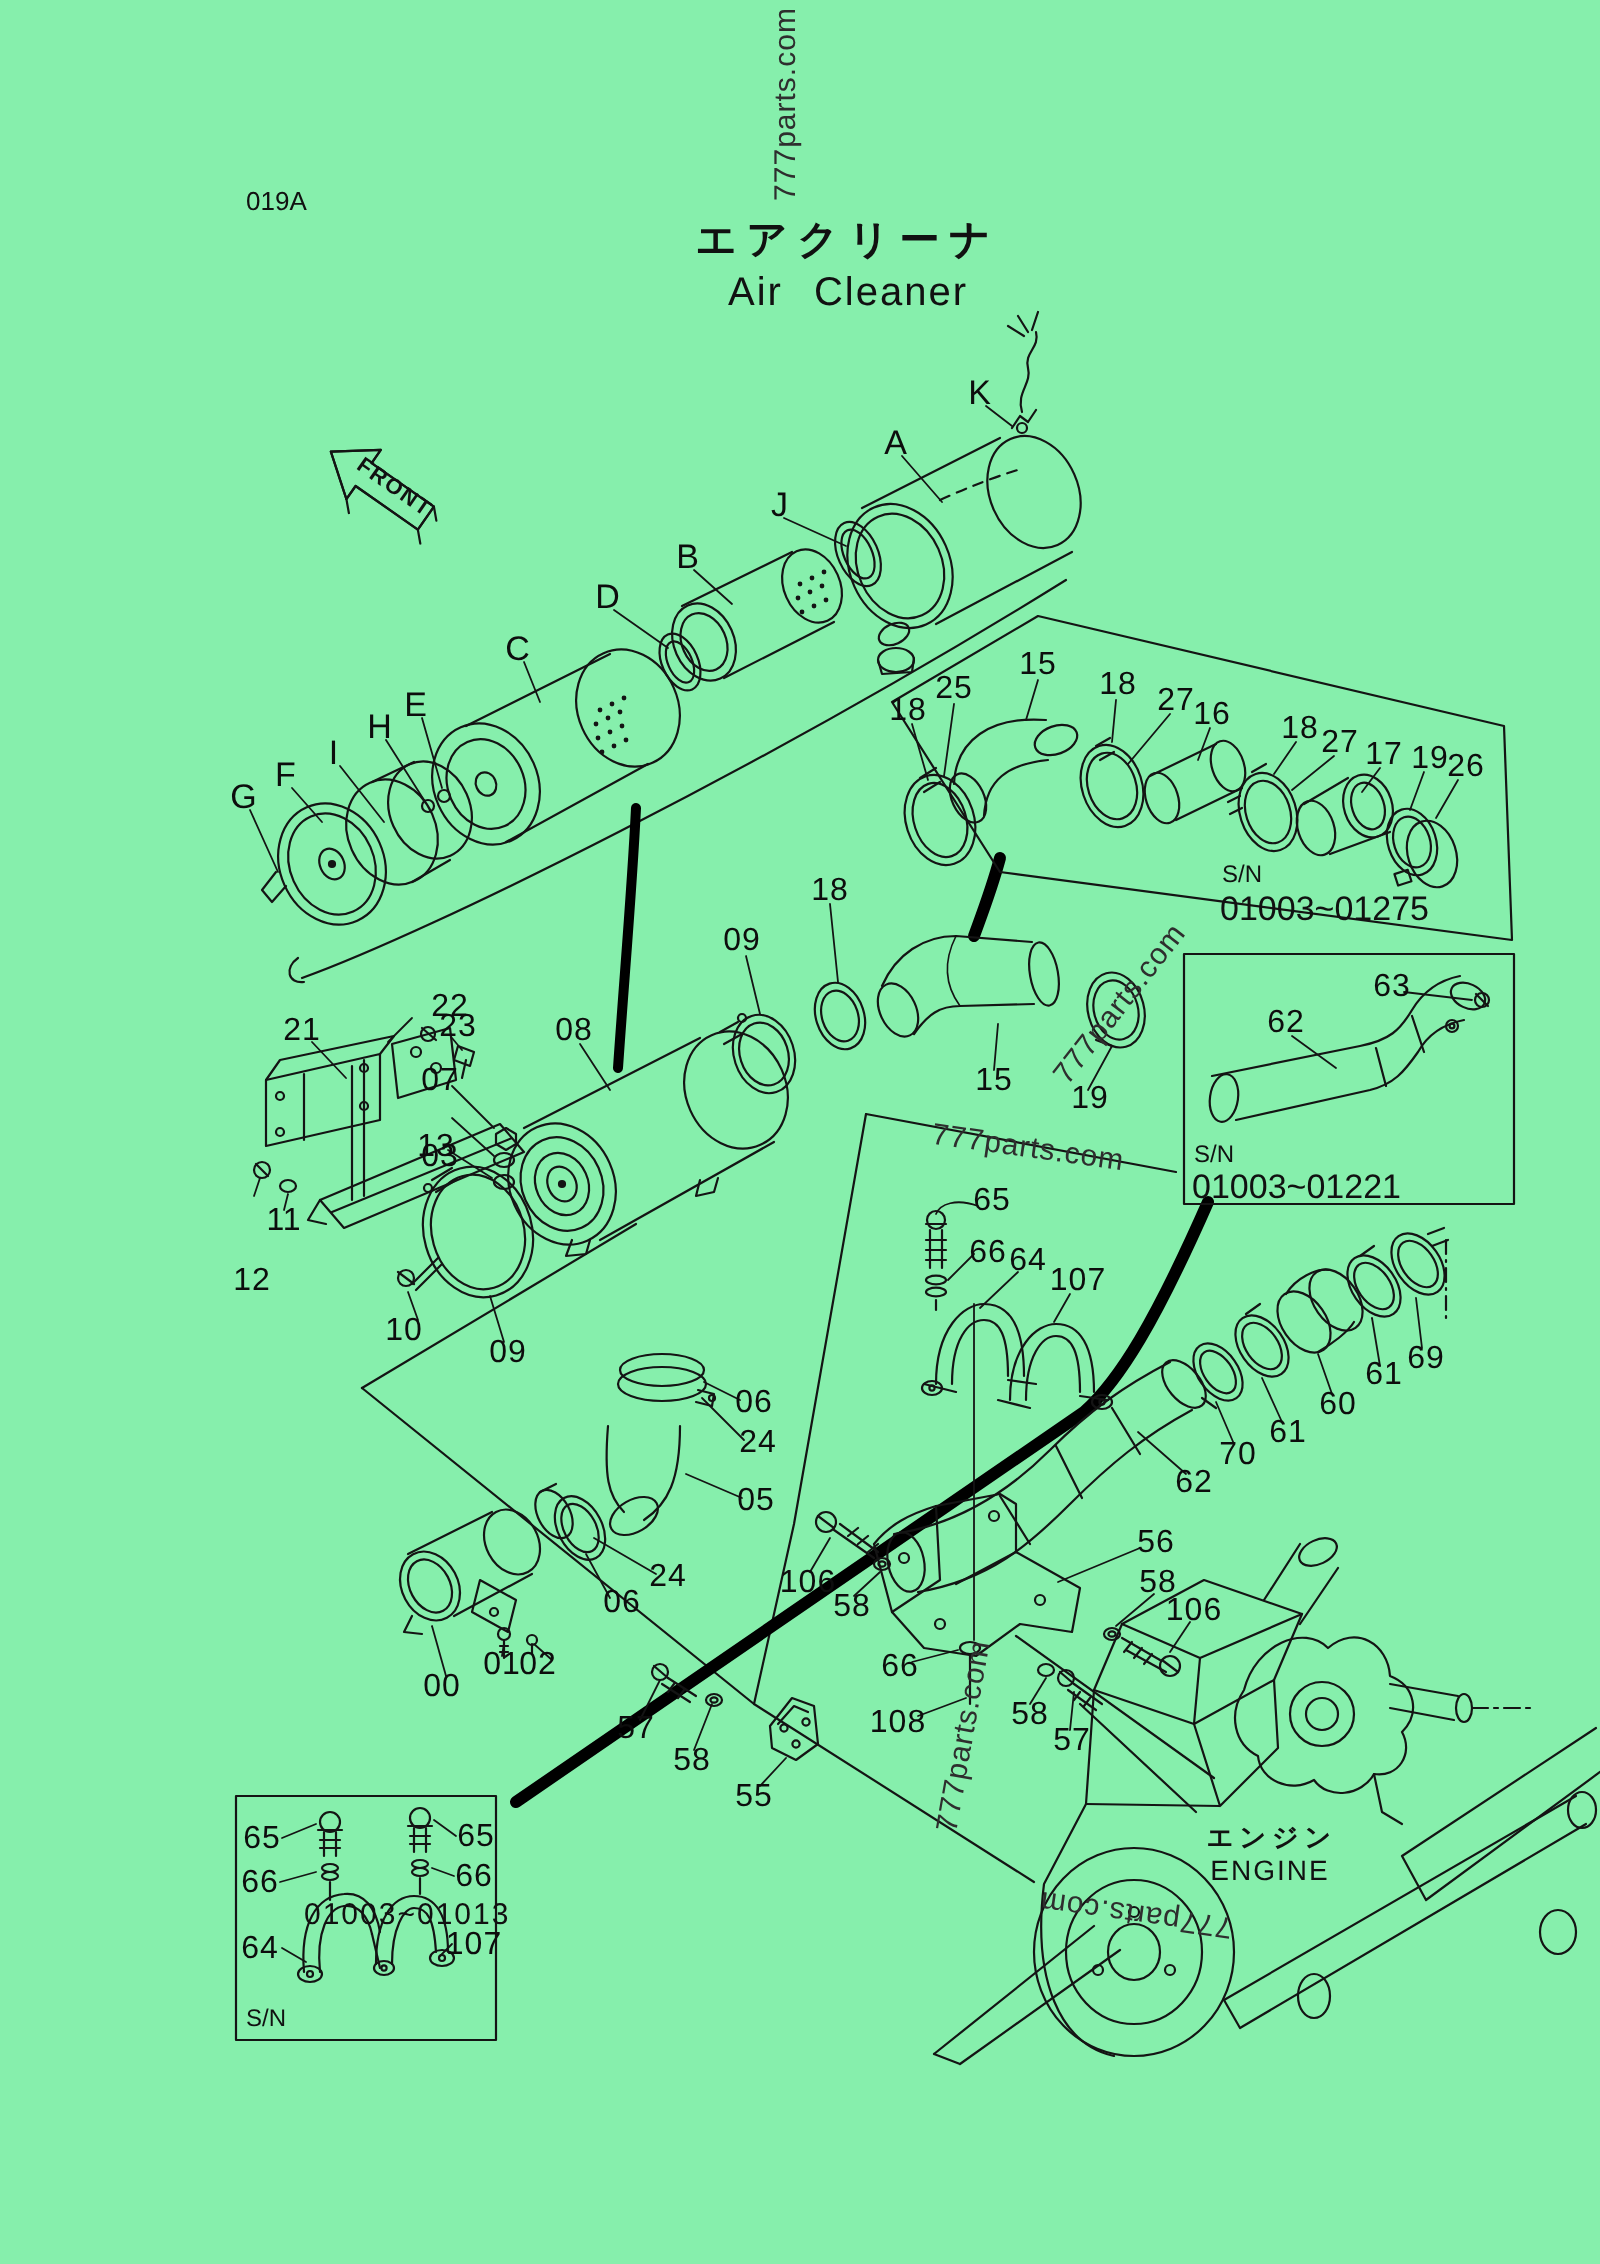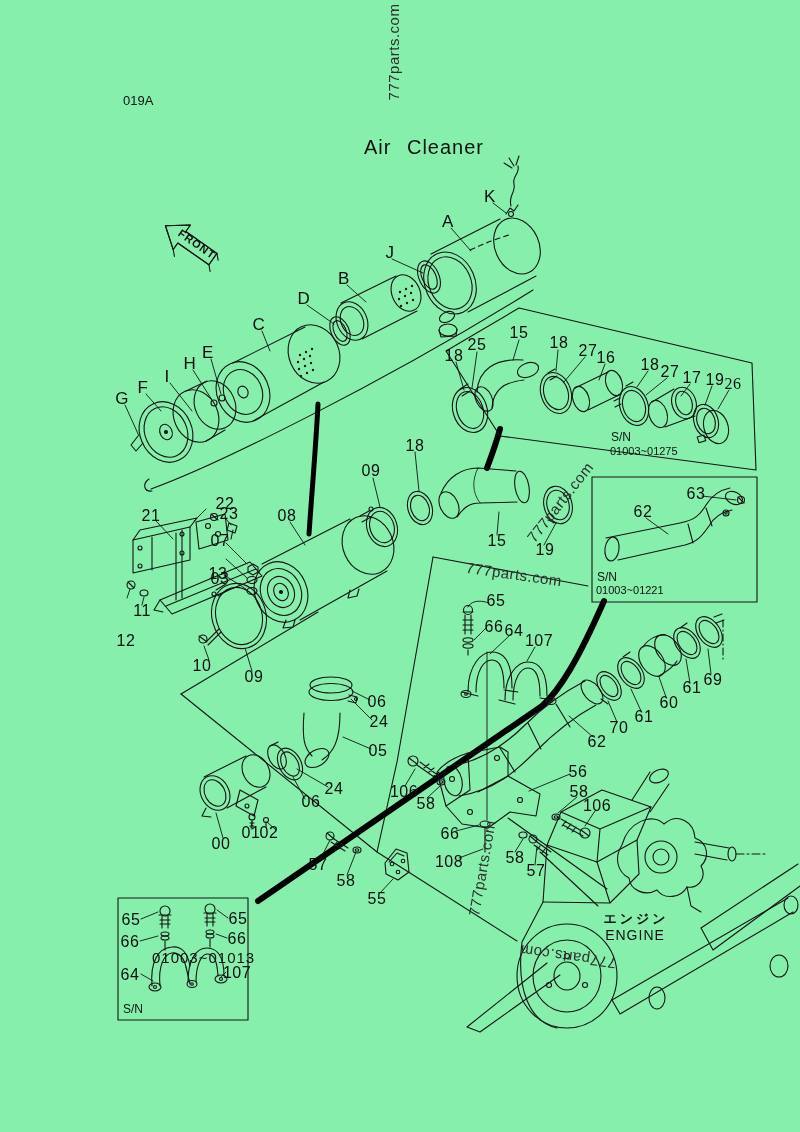--- a/index.html
+++ b/index.html
@@ -11,21 +11,21 @@
   .ctr{transform:translate(-50%,-50%);}
   .callout{position:absolute;transform:translate(-50%,-50%);font-size:16px;
            letter-spacing:.5px;color:#0d0d0d;white-space:nowrap;}
   .callout.letter{font-size:17px;}
   .page-code{left:123px;top:93px;font-size:13px;}
   .title-jp{left:424px;top:120px;font-size:20px;font-weight:bold;letter-spacing:5px;}
   .title-en{left:424px;top:147px;font-size:20px;word-spacing:9px;letter-spacing:1px;}
   .front-label{left:197px;top:244px;font-size:11px;font-weight:bold;letter-spacing:1px;
                transform:translate(-50%,-50%) rotate(35deg);}
   .sn-label{font-size:12px;}
-  .sn-range{font-size:11px;}
+  .sn-range{font-size:17px;}
   .sn1-l{left:611px;top:430px;} .sn1-r{left:610px;top:445px;}
   .sn2-l{left:597px;top:570px;} .sn2-r{left:596px;top:584px;}
   .sn3-l{left:123px;top:1002px;}
   .sn3-r{left:152px;top:949px;font-size:15px;font-weight:normal;letter-spacing:1px;}
   .eng-jp{left:636px;top:919px;font-size:13px;font-weight:bold;letter-spacing:3px;}
   .eng-en{left:635px;top:935px;font-size:14px;letter-spacing:1px;}
   .wm{position:absolute;font-size:15px;color:#2e2e2e;letter-spacing:.5px;}
   .wm1{left:393px;top:52px;transform:translate(-50%,-50%) rotate(-90deg);}
   .wm2{left:560px;top:502px;transform:translate(-50%,-50%) rotate(-52deg);}
   .wm3{left:514px;top:574px;transform:translate(-50%,-50%) rotate(8deg);}
@@ -460,20 +460,21 @@
       <path d="M141,919 L158,912"></path>
         <path d="M140,941 L158,936"></path>
         <path d="M141,974 L153,981"></path>
       <path d="M228,918 L217,910"></path>
         <path d="M227,938 L216,934"></path>
         <path d="M226,972 L220,978"></path>
     </g>
   </svg>
 
   <div class="abs page-code">019A</div>
+  <div class="abs ctr title-jp">エアクリーナ</div>
   <div class="abs ctr title-en">Air Cleaner</div>
   <div class="abs front-label">FRONT</div>
 
   <div class="abs sn-label sn1-l">S/N</div>
   <div class="abs sn-range sn1-r">01003~01275</div>
   <div class="abs sn-label sn2-l">S/N</div>
   <div class="abs sn-range sn2-r">01003~01221</div>
   <div class="abs sn-label sn3-l">S/N</div>
   <div class="abs sn-range sn3-r">01003~01013</div>
 
@@ -501,21 +502,21 @@
       <span class="callout num" style="left: 454px; top: 356px;">18</span>
       <span class="callout num" style="left: 477px; top: 345px;">25</span>
       <span class="callout num" style="left: 519px; top: 333px;">15</span>
       <span class="callout num" style="left: 559px; top: 343px;">18</span>
       <span class="callout num" style="left: 588px; top: 351px;">27</span>
       <span class="callout num" style="left: 606px; top: 358px;">16</span>
       <span class="callout num" style="left: 650px; top: 365px;">18</span>
       <span class="callout num" style="left: 670px; top: 372px;">27</span>
       <span class="callout num" style="left: 692px; top: 378px;">17</span>
       <span class="callout num" style="left: 715px; top: 380px;">19</span>
-      <span class="callout num" style="left: 733px; top: 384px; font-family: Liberation Serif, serif;">26</span>
+      <span class="callout num" style="left: 733px; top: 384px;">26</span>
       <span class="callout num" style="left: 371px; top: 471px;">09</span>
       <span class="callout num" style="left: 415px; top: 446px;">18</span>
       <span class="callout num" style="left: 497px; top: 541px;">15</span>
       <span class="callout num" style="left: 545px; top: 550px;">19</span>
       <span class="callout num" style="left: 643px; top: 512px;">62</span>
       <span class="callout num" style="left: 696px; top: 494px;">63</span>
       <span class="callout num" style="left: 151px; top: 516px;">21</span>
       <span class="callout num" style="left: 209px; top: 504px; margin-left: 16px;">22</span>
       <span class="callout num" style="left: 229px; top: 514px;">23</span>
       <span class="callout num" style="left: 220px; top: 541px;">07</span>

